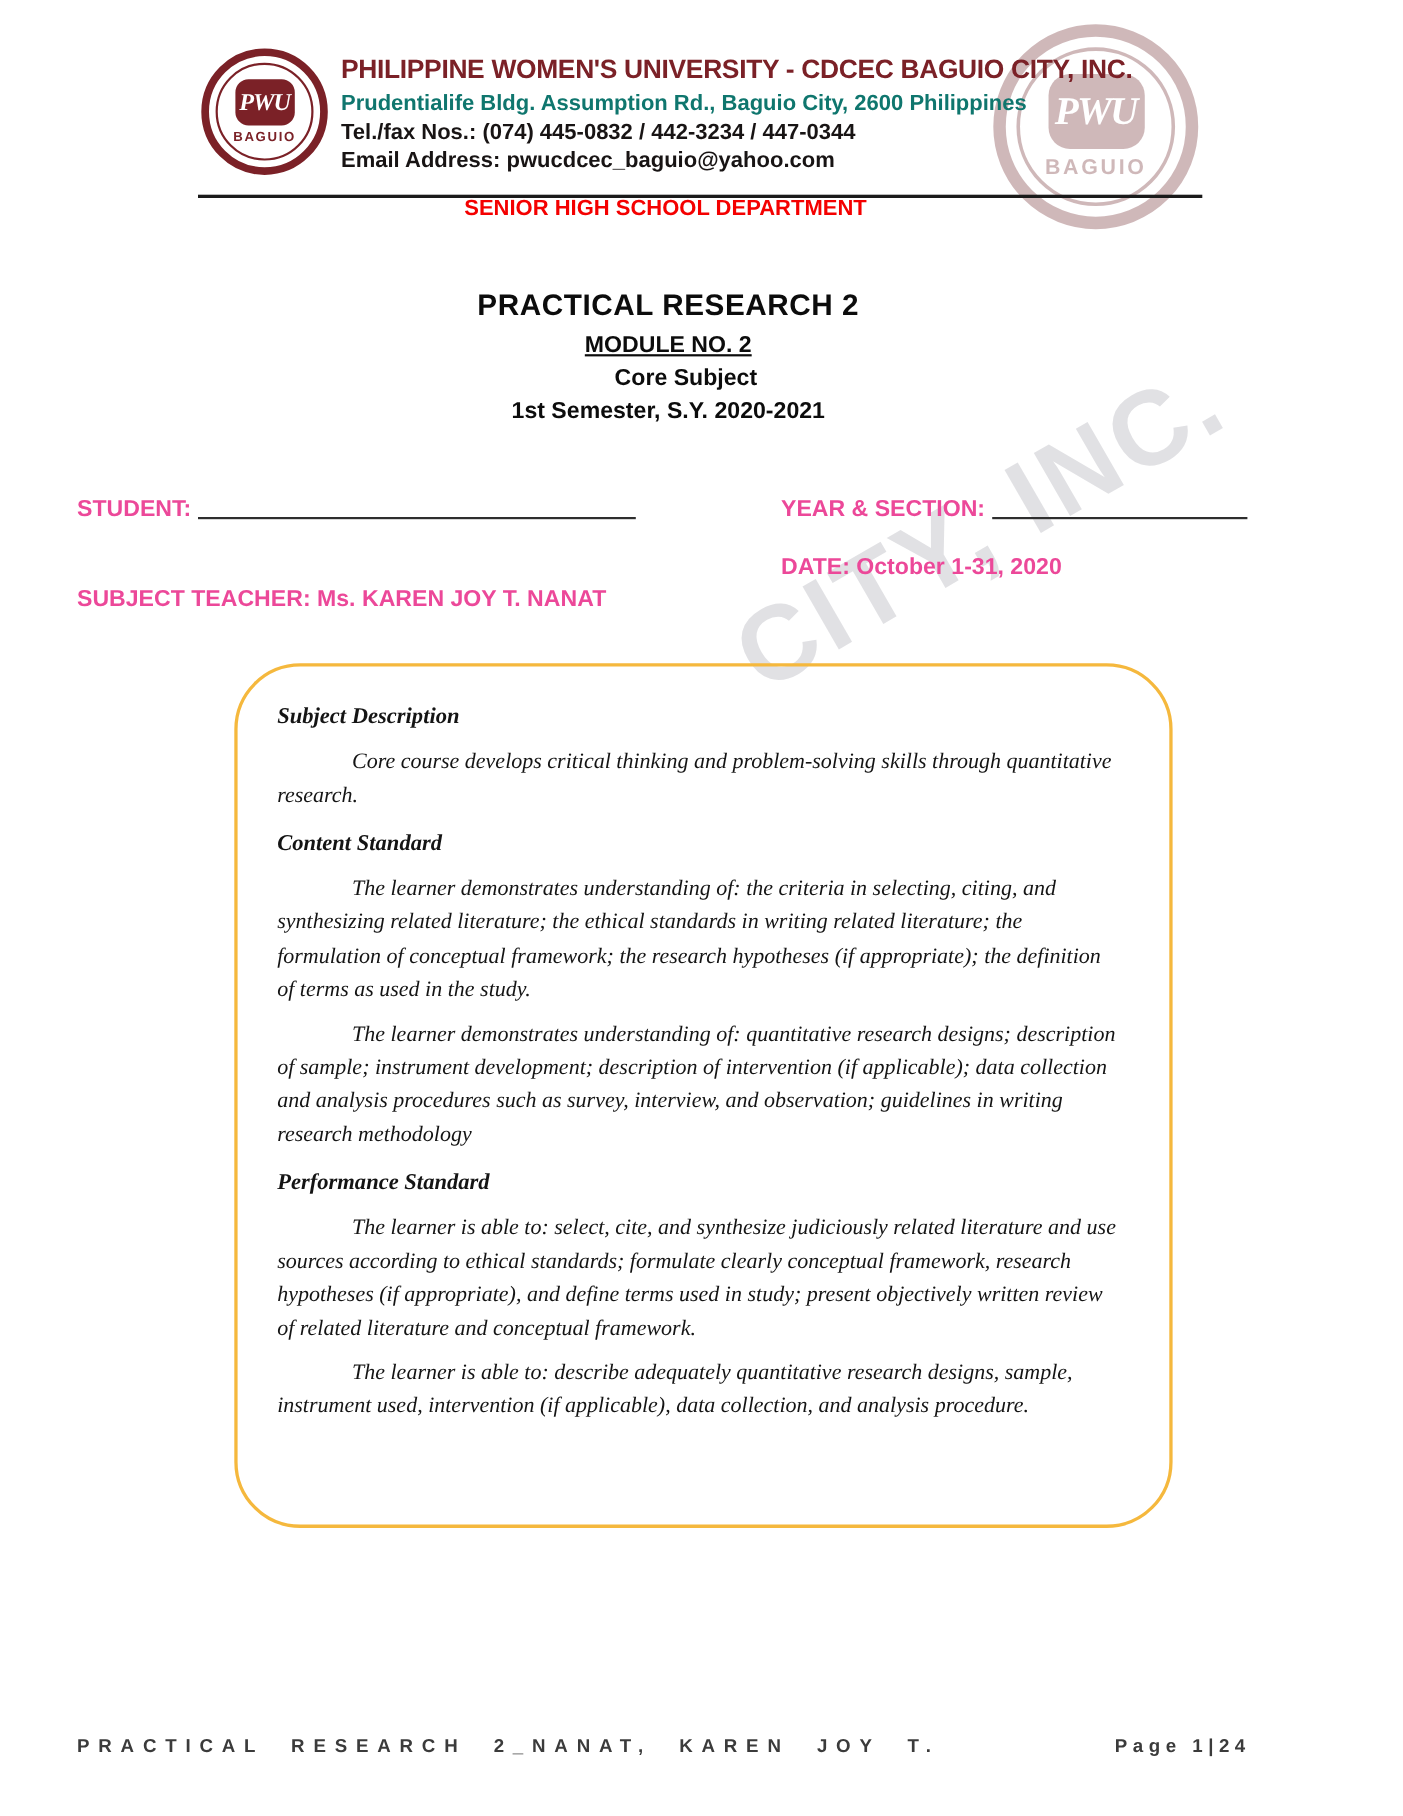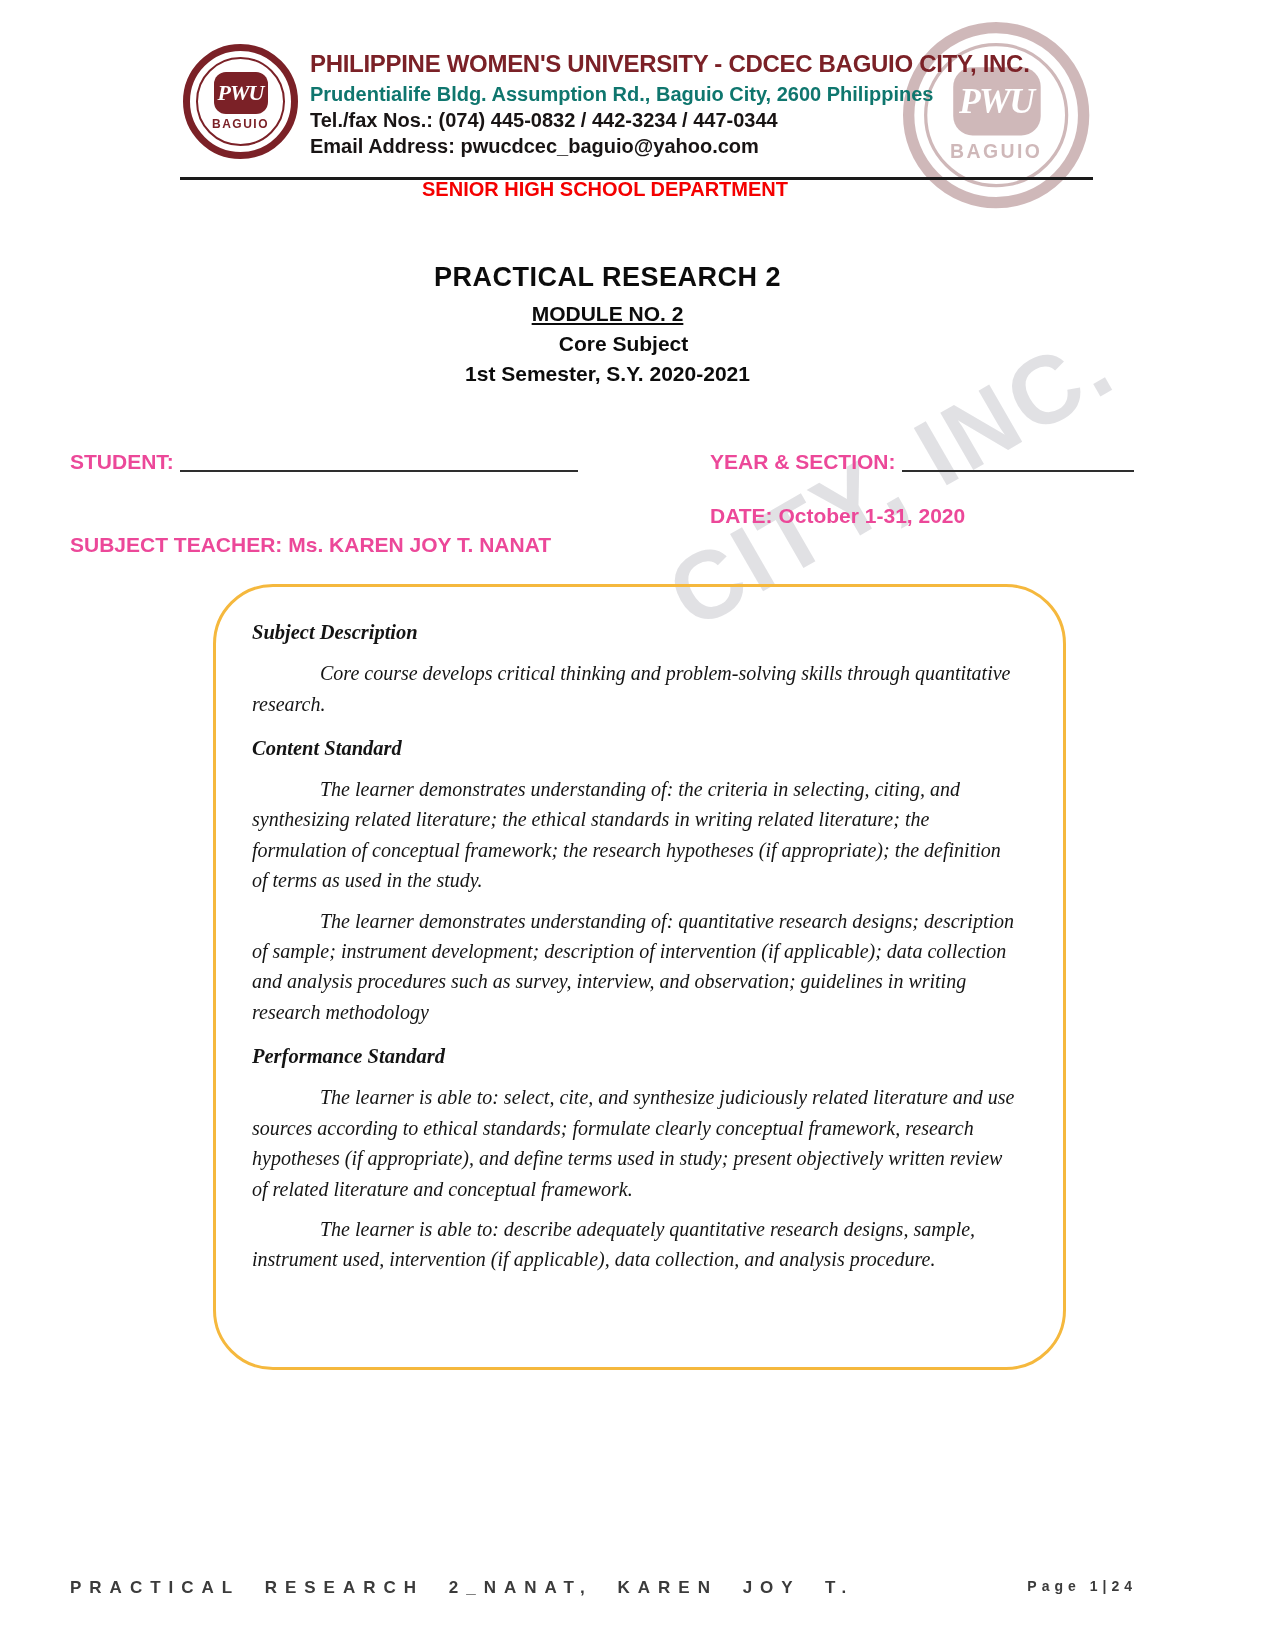--- a/index.html
+++ b/index.html
@@ -87,40 +87,40 @@
   }
   .blank-student { width:398px; }
   .blank-section { width:232px; }
   .pos-student { left:70px; top:448px; }
   .pos-section { left:710px; top:448px; }
   .pos-teacher { left:70px; top:533px; }
   .pos-date { left:710px; top:504px; }
 
   
   .std-box {
-    position:absolute; left:213px; top:584px; width:853px; min-height:786px;
+    position:absolute; left:213px; top:603px; width:853px; min-height:786px;
     border:3.5px solid #f5b83d; border-radius:60px;
     padding:30px 48px 24px 36px;
     background:transparent;
     font-family:"Liberation Serif", serif; font-style:italic;
     color:#141414; font-size:20px; line-height:1.52;
   }
   .box-heading { font-weight:bold; font-size:20.5px; margin:14px 0 10px 0; }
   .box-heading:first-child { margin-top:0; }
   .box-para { text-indent:68px; margin-bottom:10px; text-align:left; }
 
   
   .footer-left {
     position:absolute; left:70px; top:1578px;
     font-size:17px; font-weight:bold; color:#3b3b3b;
     letter-spacing:8px; word-spacing:12px; white-space:nowrap;
   }
   .footer-right {
     position:absolute; right:138px; top:1578px;
-    font-size:14px; font-weight:bold; color:#3b3b3b;
+    font-size:17px; font-weight:bold; color:#3b3b3b;
     letter-spacing:5px; white-space:nowrap;
   }
 </style>
 </head>
 <body>
 
 <div class="page">
 
   <div class="wm-layer">
     <div class="logo logo-watermark">

